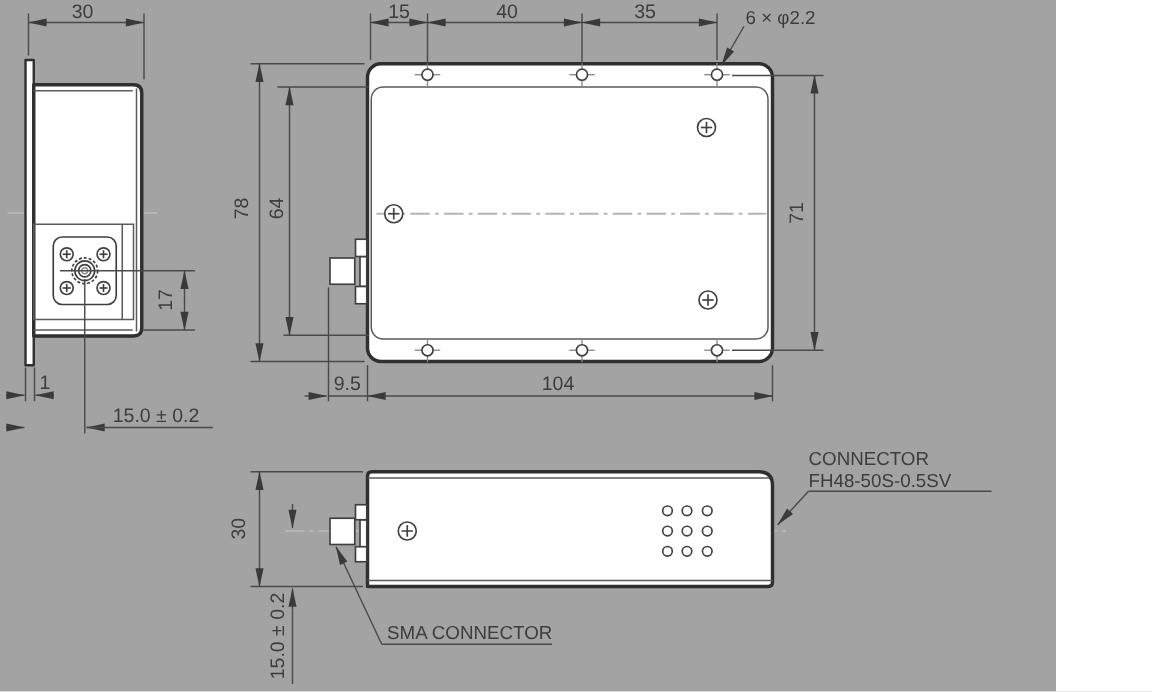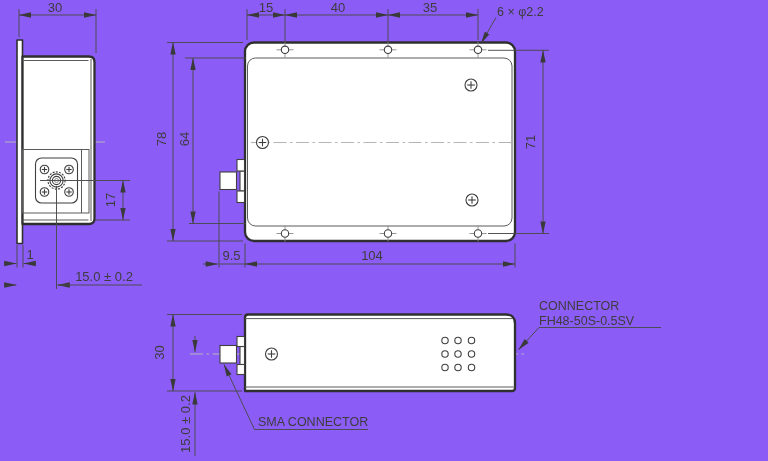--- a/index.html
+++ b/index.html
@@ -1,16 +1,16 @@
 <!DOCTYPE html>
 <html><head>
 <meta charset="utf-8">
 <style>
   html,body{margin:0;padding:0;background:#fff;}
-  .stage{width:768px;height:461px;background:#8b5cf6;position:relative;overflow:hidden;}
+  .stage{width:704px;height:461px;background:#a3a3a3;position:relative;overflow:hidden;}
   svg{display:block;}
   text{font-family:"Liberation Sans","DejaVu Sans",sans-serif;font-size:13px;fill:#3d3d3d;}
   .note{font-size:12.5px;}
   
   .ol{stroke:#2f2f2f;stroke-width:2.3;fill:#fff;stroke-linejoin:round;}
   .ol2{stroke:#2f2f2f;stroke-width:1.6;fill:#fff;stroke-linejoin:round;}
   .ml{stroke:#3f3f3f;stroke-width:1.1;fill:#fff;}
   .tl{stroke:#5a5a5a;stroke-width:1;fill:none;}
   .dl{stroke:#4a4a4a;stroke-width:0.95;fill:none;}
   .cl{stroke:#b5b5b5;stroke-width:1.2;fill:none;stroke-dasharray:13 3.5 2.5 3.5;}

